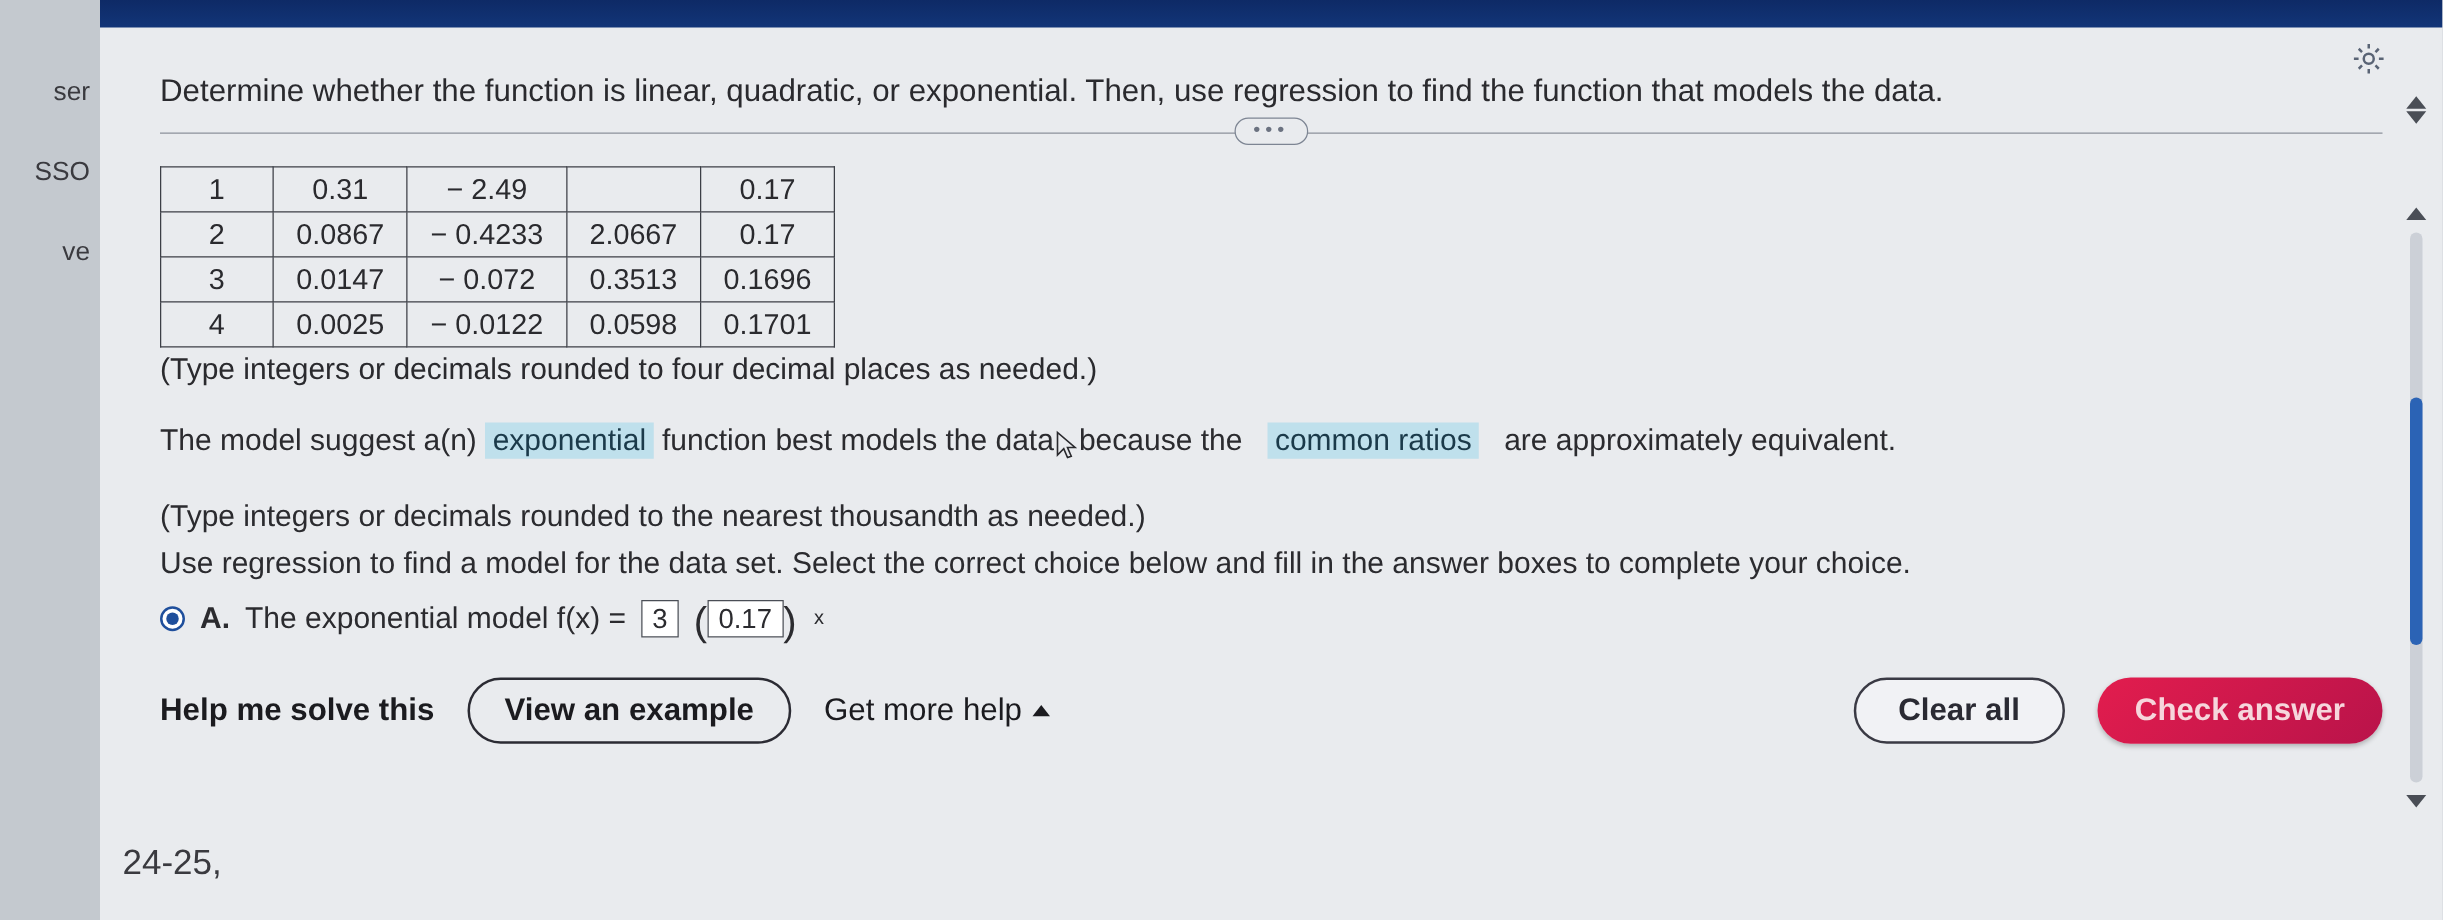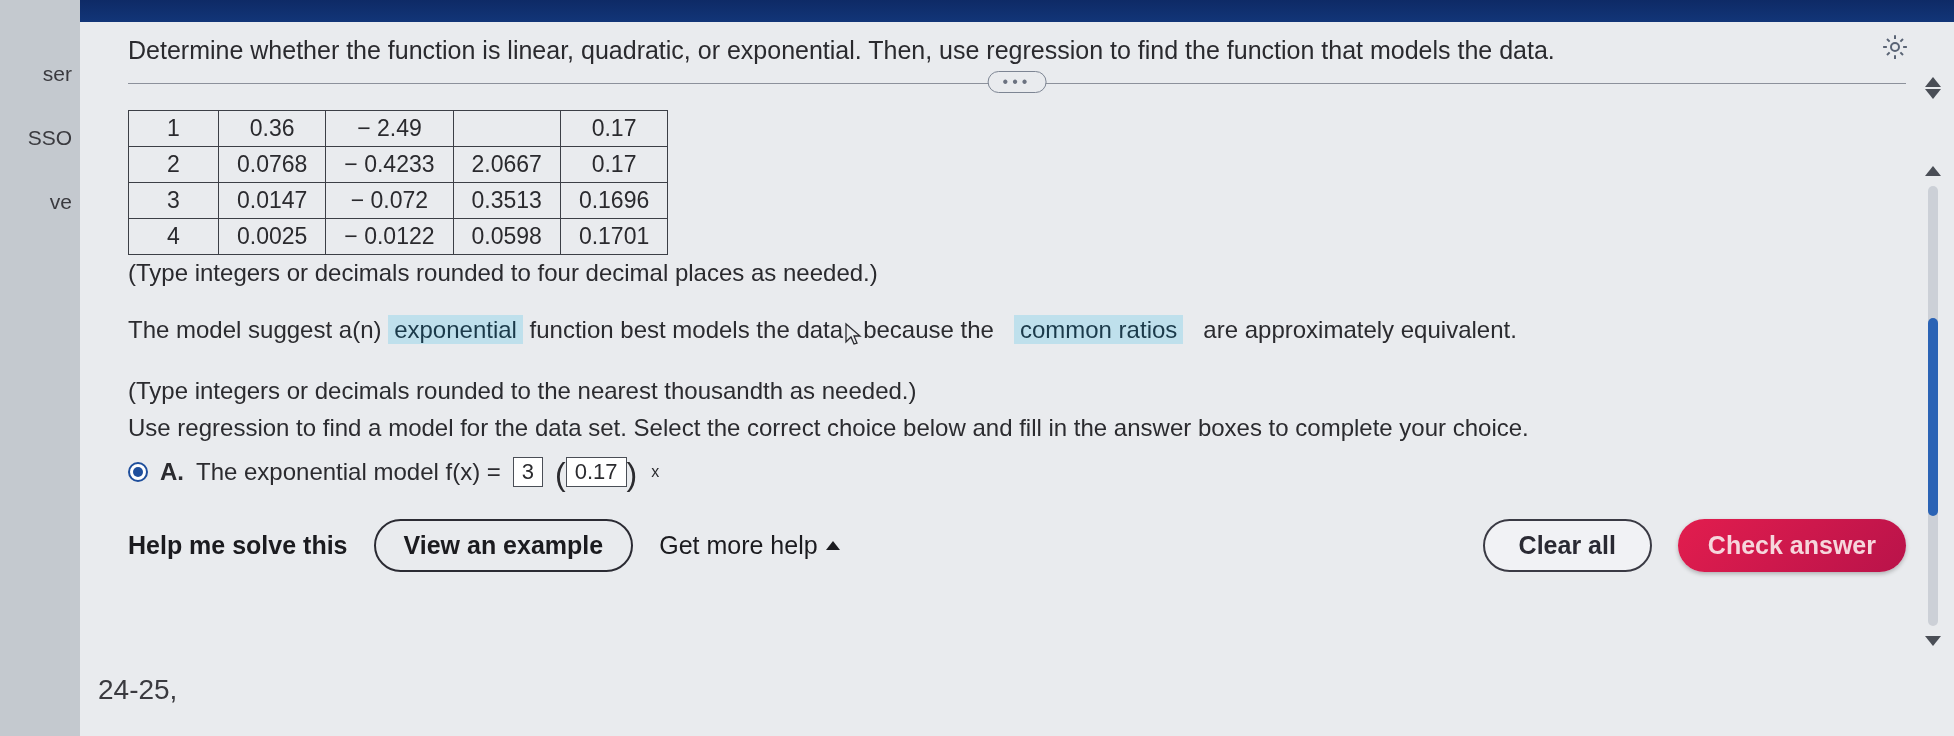--- a/index.html
+++ b/index.html
@@ -34,21 +34,21 @@
     background: linear-gradient(to bottom, #0e2a66, #123578);
     position: relative;
   }
   .gear-wrap {
     position: absolute;
     right: 44px;
     top: 32px;
     color: #5a6475;
   }
   .content {
-    padding: 14px 48px 10px 48px;
+    padding: 37px 48px 10px 48px;
     color: #2b2b2f;
     font-size: 24px;
     position: relative;
   }
   .prompt {
     font-size: 25px;
     color: #2a2a2e;
     margin-bottom: 14px;
   }
   .hr {
@@ -273,28 +273,28 @@
 
     <div style="position:relative">
       <hr class="hr">
       <div class="ellipsis-pill">•••</div>
     </div>
 
     <table class="data">
       <tbody>
           <tr>
         <td>1</td>
-        <td>0.36</td>
+        <td>0.31</td>
         <td>− 2.49</td>
         <td class="empty"></td>
         <td>0.17</td>
       </tr>
       <tr>
         <td>2</td>
-        <td>0.0768</td>
+        <td>0.0867</td>
         <td>− 0.4233</td>
         <td>2.0667</td>
         <td>0.17</td>
       </tr>
       <tr>
         <td>3</td>
         <td>0.0147</td>
         <td>− 0.072</td>
         <td>0.3513</td>
         <td>0.1696</td>

